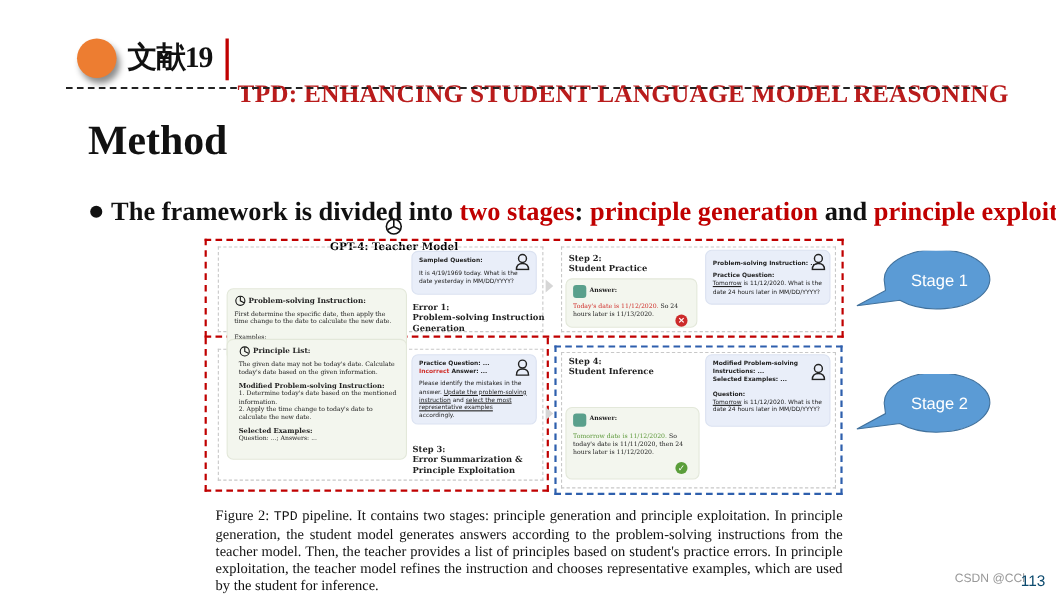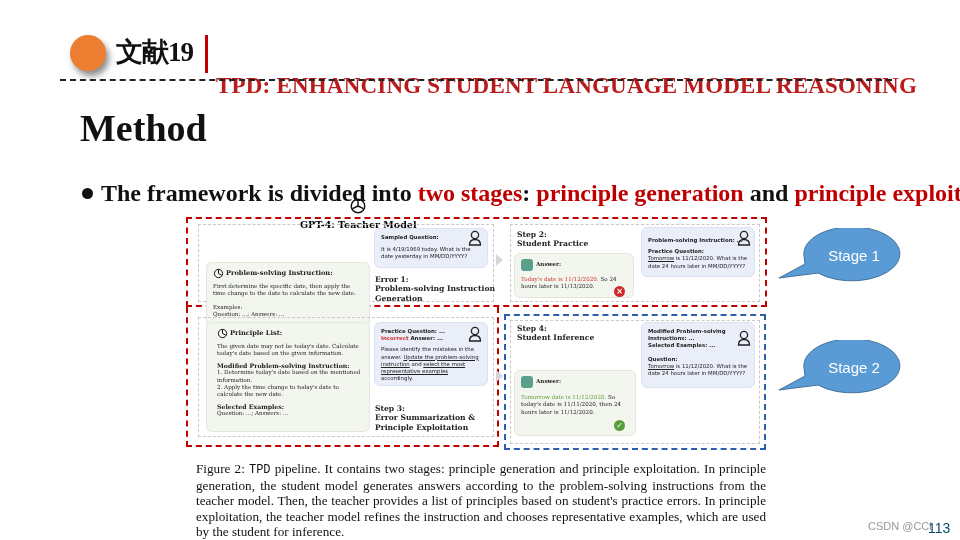--- a/index.html
+++ b/index.html
@@ -136,21 +136,21 @@
     <div class="t6s"><span class="u">Tomorrow</span><span> is 11/12/2020. What is the date 24 hours later in MM/DD/YYYY?</span></div>
   </div>
   <svg class="ico-user" style="left:541px; top:36px;" viewBox="0 0 14 16">
       <g fill="none" stroke="#222" stroke-width="1.3">
         <circle cx="7" cy="5" r="3.6"></circle>
         <path d="M1.5 15 Q1.5 9.5 7 9.5 Q12.5 9.5 12.5 15 Z"></path>
       </g>
     </svg>
 
   <div class="panel" style="left:2px; top:123px; width:296px; height:120px;"></div>
-  <div class="card-green" style="left:10px; top:128px; width:164px; height:110px;padding-left:10px;">
+  <div class="card-green" style="left:10px; top:114px; width:164px; height:110px;padding-left:10px;">
     <div class="t6 bold" style="font-size:6.6px; display:flex; align-items:center; gap:2px;">
       <svg width="11" height="11" viewBox="0 0 20 20">
           <g fill="none" stroke="#111" stroke-width="1.8">
             <circle cx="10" cy="10" r="7.5"></circle>
             <path d="M10 3 L10 10 L16 13"></path>
           </g>
         </svg>
       <span>Principle List:</span>
     </div>
     <div class="t6" style="margin-top:4px;">The given date may not be today's date. Calculate today's date based on the given information.</div>

